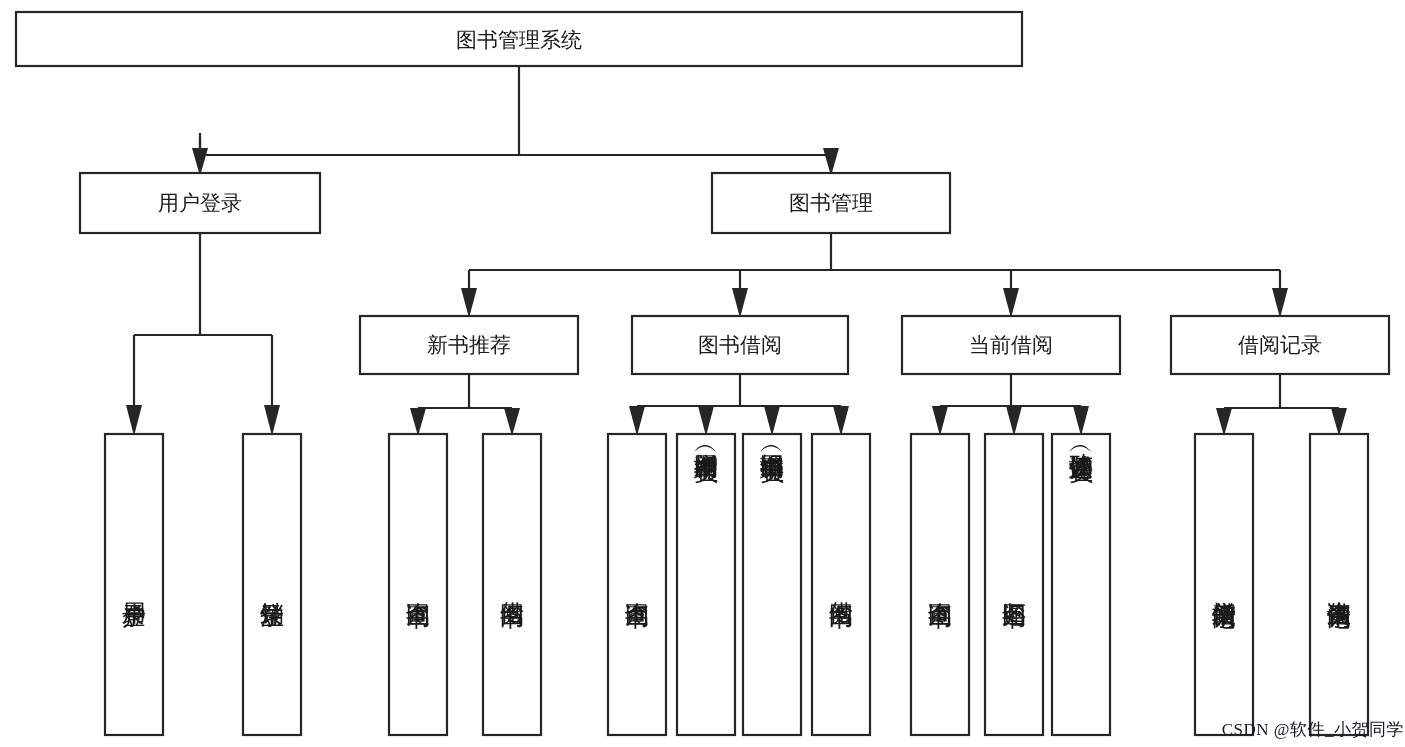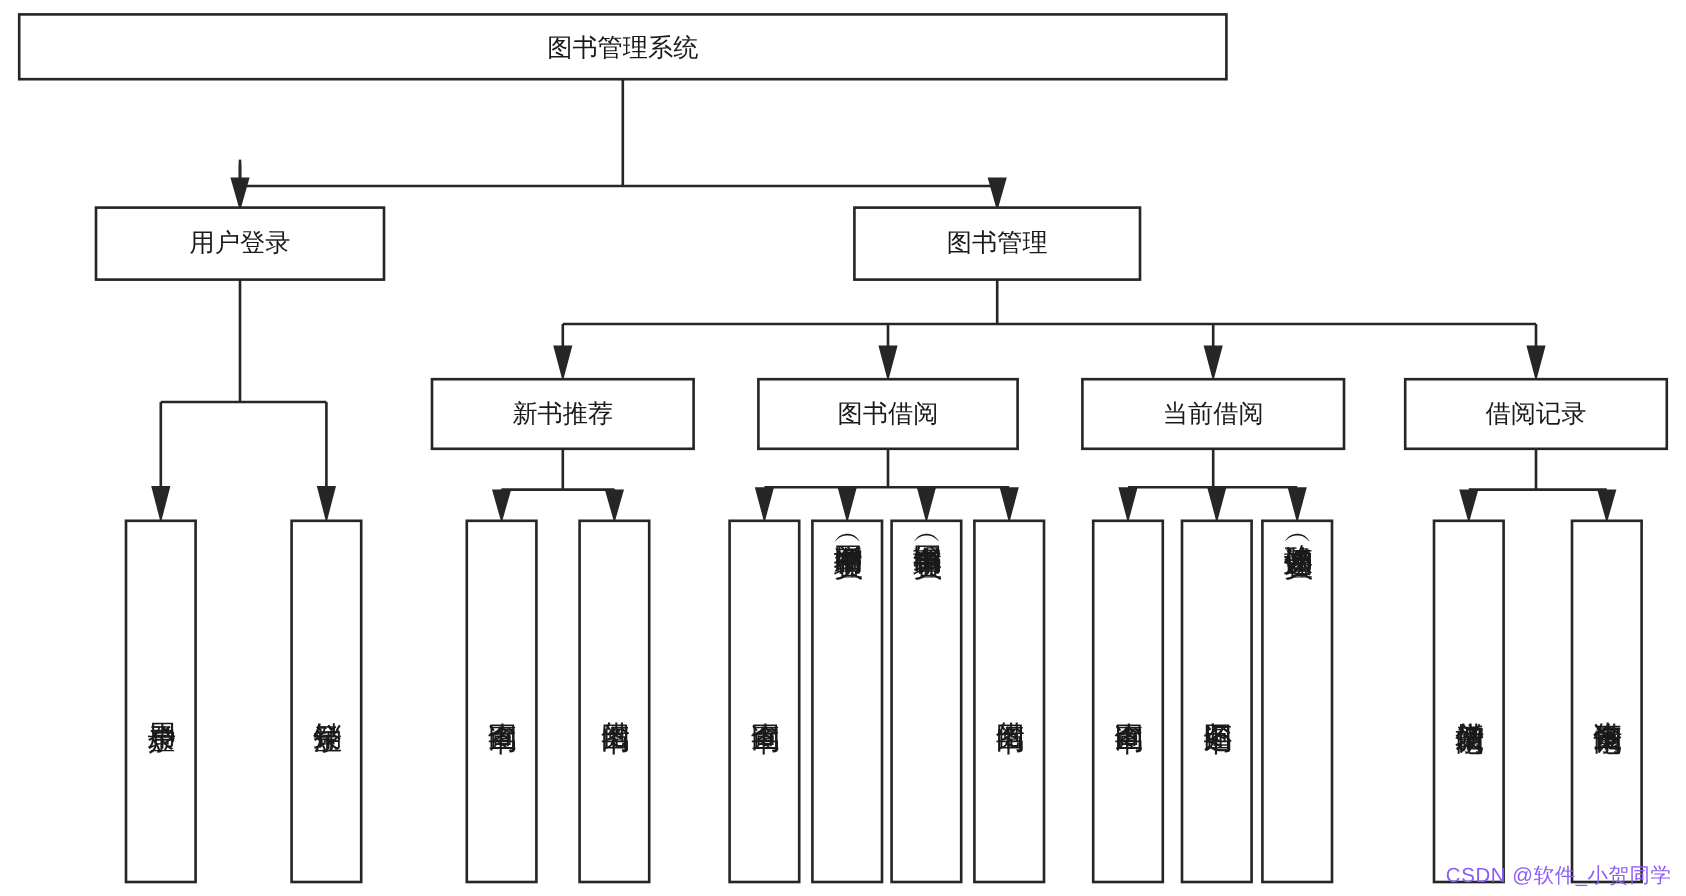--- a/index.html
+++ b/index.html
@@ -62,25 +62,25 @@
     font-family: "Liberation Sans", "DejaVu Sans", sans-serif;
     font-size: 24px;
     line-height: 1.08;
     letter-spacing: 1px;
     color: #1a1a1a;
     white-space: nowrap;
     text-align: center;
   }
   .watermark {
     position: absolute;
-    right: 12px;
+    right: 1px;
     bottom: 6px;
-    font-family: Liberation Sans, sans-serif;
+    font-family: Liberation Serif, serif;
     font-size: 17px;
-    color: #8b5cf6;
+    color: #0f172a;
     letter-spacing: 0.5px;
     white-space: nowrap;
   }
 </style>
 </head>
 <body>
 
 <div id="diagram-root">
 
   <svg class="diagram" viewBox="0 0 1405 747">

